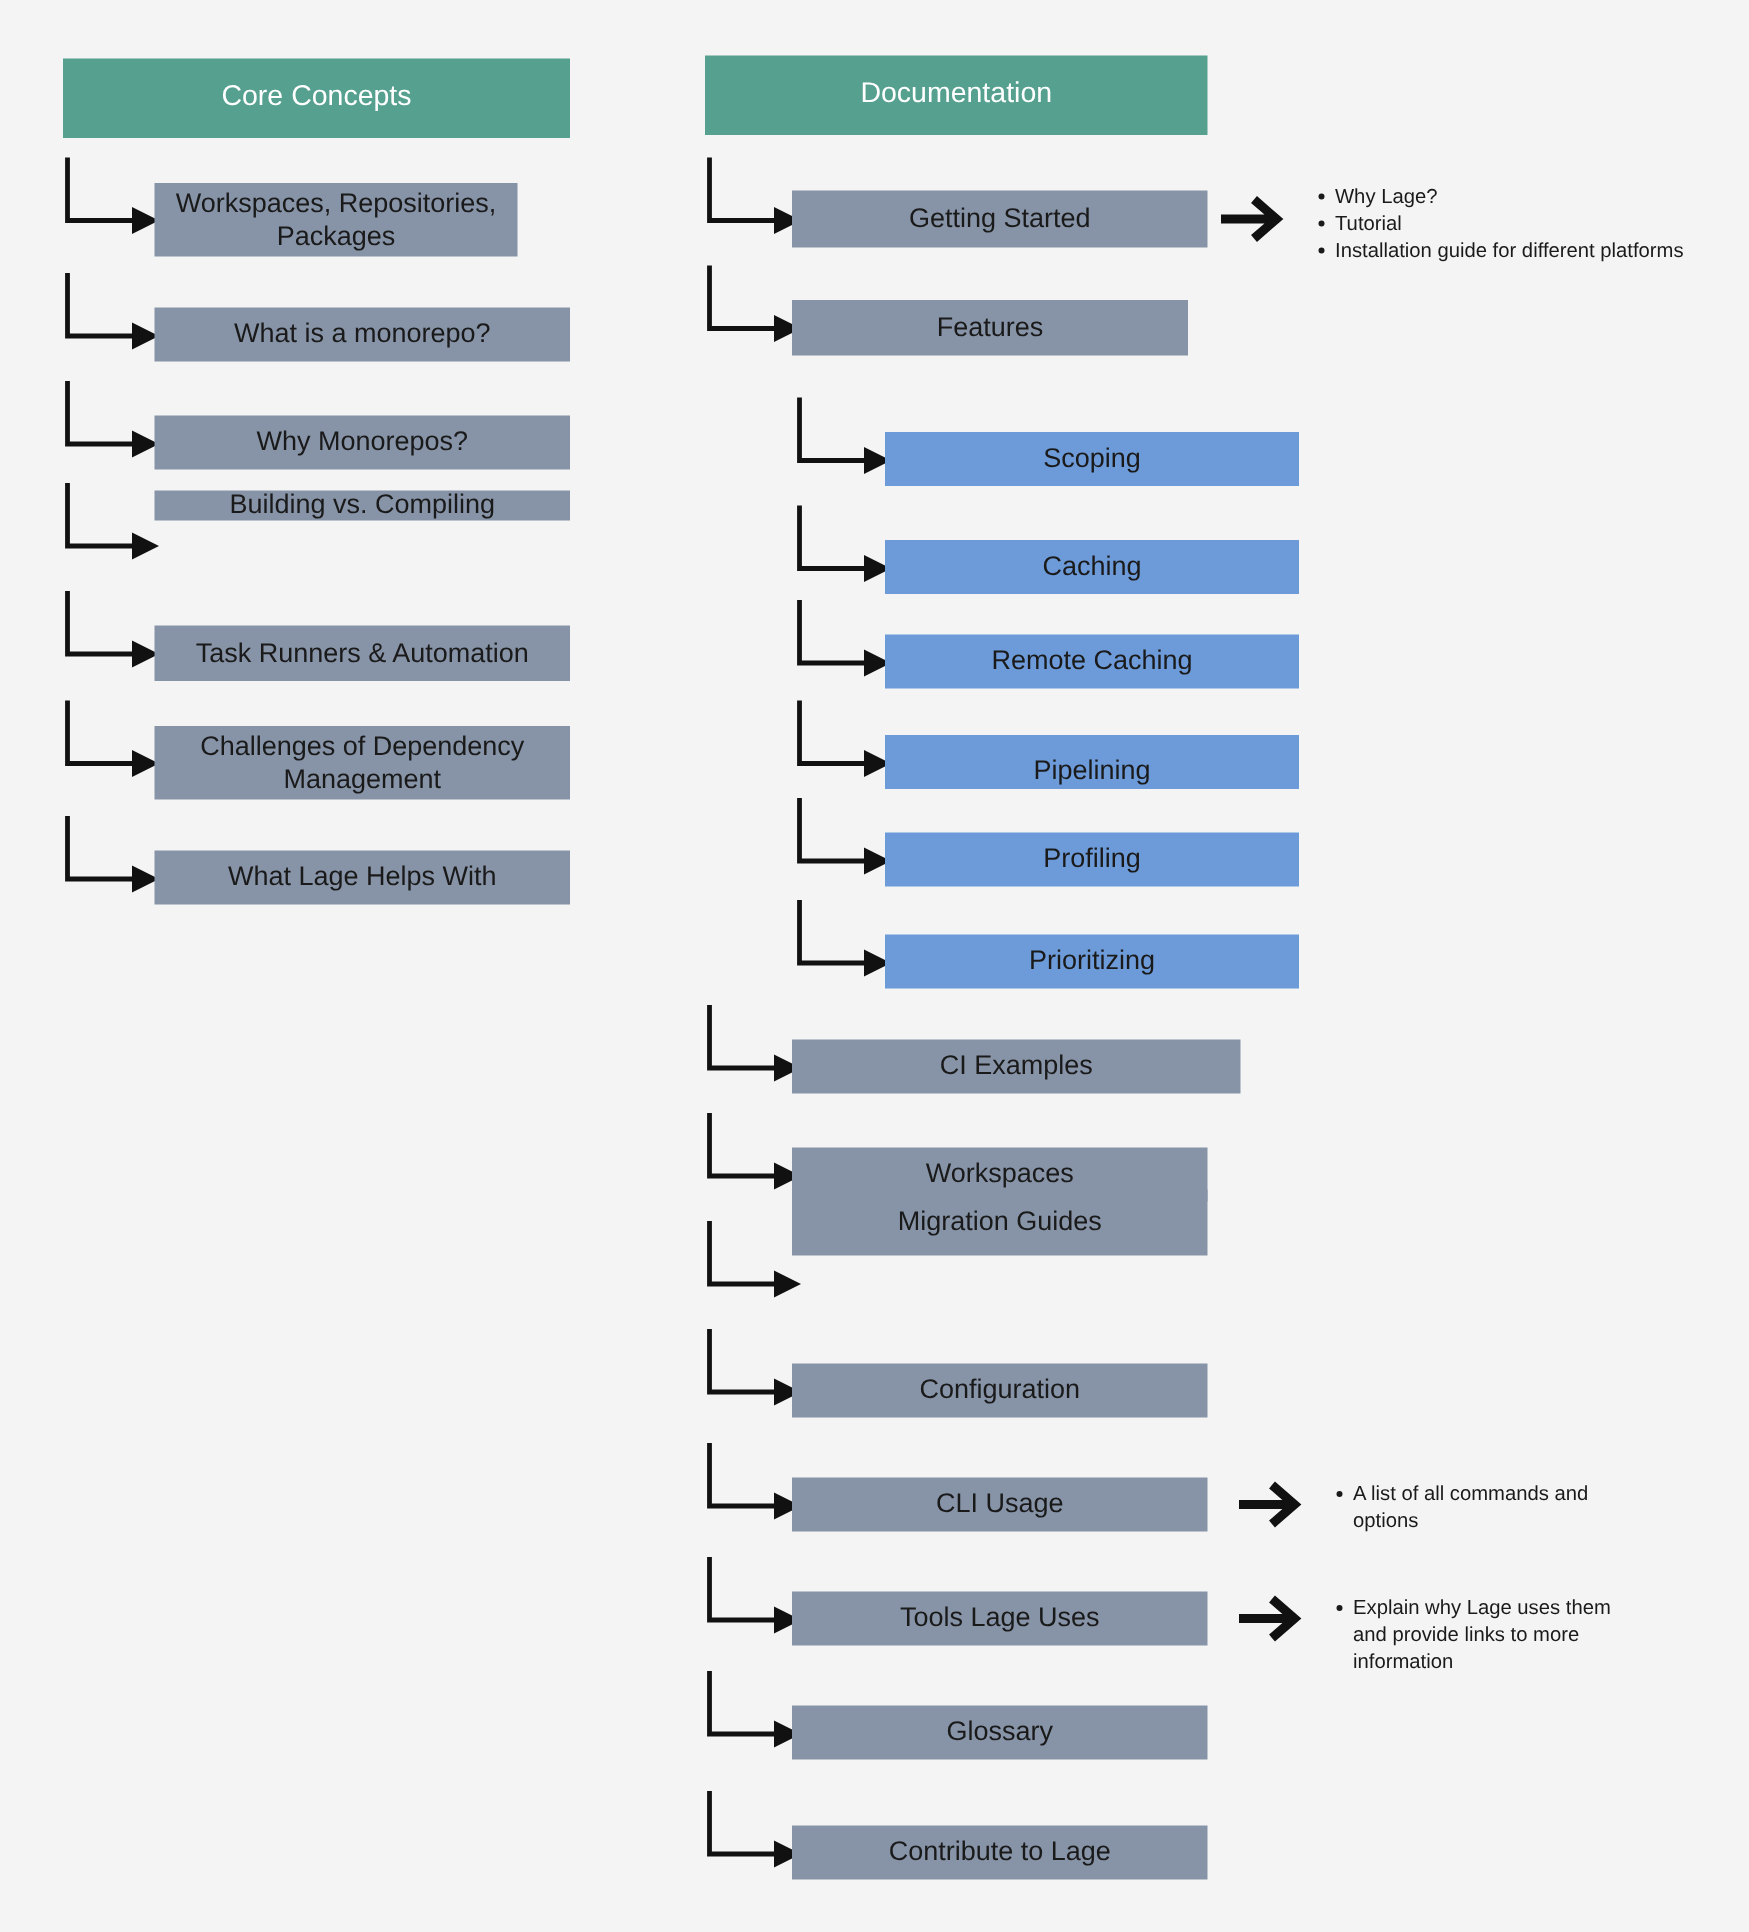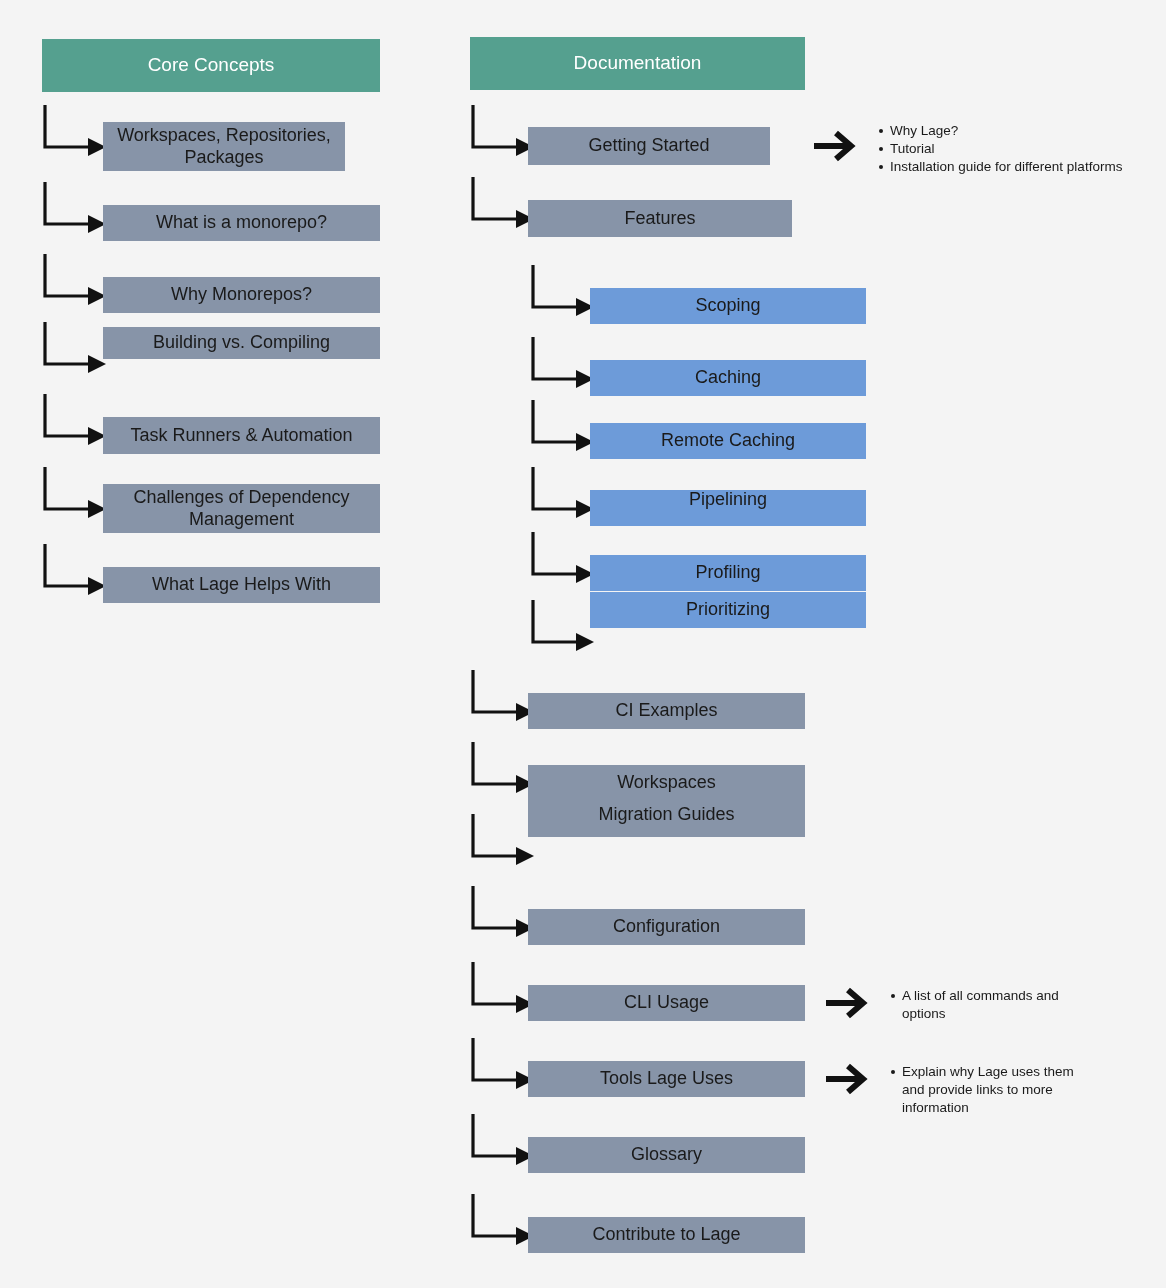--- a/index.html
+++ b/index.html
@@ -22,21 +22,21 @@
   }
   .node {
     position: absolute;
     box-sizing: border-box;
     display: flex;
     align-items: center;
     justify-content: center;
     text-align: center;
     line-height: 1.18;
     color: #1a1a1a;
-    padding: 16px 8px;
+    padding: 2px 8px;
   }
   .node.header {
     background: #55a08f;
     color: #ffffff;
     font-size: 19px;
   }
   .node.gray {
     background: #8794a8;
     font-size: 18px;
   }
@@ -154,21 +154,21 @@
   <div class="node gray" style="left:103px; top:567px; width:277px; height:36px;">
     <span>What Lage Helps With</span>
   </div>
 
   <div class="node header" style="left:470px; top:37px; width:335px; height:53px;">Documentation</div>
 
   <svg class="connector" style="left:470px; top:105px; width:64px; height:55px;">
     <path d="M 3 0 L 3 42 L 50 42"></path>
     <polygon points="46,33 64,42 46,51"></polygon>
   </svg>
-  <div class="node gray" style="left:528px; top:127px; width:242px; height:38px;">
+  <div class="node gray" style="left:528px; top:127px; width:277px; height:38px;">
     <span>Getting Started</span>
   </div>
   <svg class="bigarrow" style="left:812px; top:128px; width:46px; height:36px;">
     <path d="M 2 18 L 38 18 M 24 5 L 39 18 L 24 31"></path>
   </svg>
   <ul class="bullets" style="left:876px; top:122px; width:280px;">
     <li>Why Lage?</li>
     <li>Tutorial</li>
     <li>Installation guide for different platforms</li>
   </ul>
@@ -218,29 +218,29 @@
     <polygon points="46,33 64,42 46,51"></polygon>
   </svg>
   <div class="node blue" style="left:590px; top:555px; width:276px; height:36px;">
     <span>Profiling</span>
   </div>
 
   <svg class="connector" style="left:530px; top:600px; width:64px; height:55px;">
     <path d="M 3 0 L 3 42 L 50 42"></path>
     <polygon points="46,33 64,42 46,51"></polygon>
   </svg>
-  <div class="node blue" style="left:590px; top:592px; width:276px; height:36px;">
+  <div class="node blue" style="left:590px; top:623px; width:276px; height:36px;">
     <span>Prioritizing</span>
   </div>
 
   <svg class="connector" style="left:470px; top:670px; width:64px; height:55px;">
     <path d="M 3 0 L 3 42 L 50 42"></path>
     <polygon points="46,33 64,42 46,51"></polygon>
   </svg>
-  <div class="node gray" style="left:528px; top:693px; width:277px; height:36px;">
+  <div class="node gray" style="left:528px; top:693px; width:299px; height:36px;">
     <span>CI Examples</span>
   </div>
 
   <svg class="connector" style="left:470px; top:742px; width:64px; height:55px;">
     <path d="M 3 0 L 3 42 L 50 42"></path>
     <polygon points="46,33 64,42 46,51"></polygon>
   </svg>
   <div class="node gray" style="left:528px; top:765px; width:277px; height:36px;">
     <span>Workspaces</span>
   </div>

